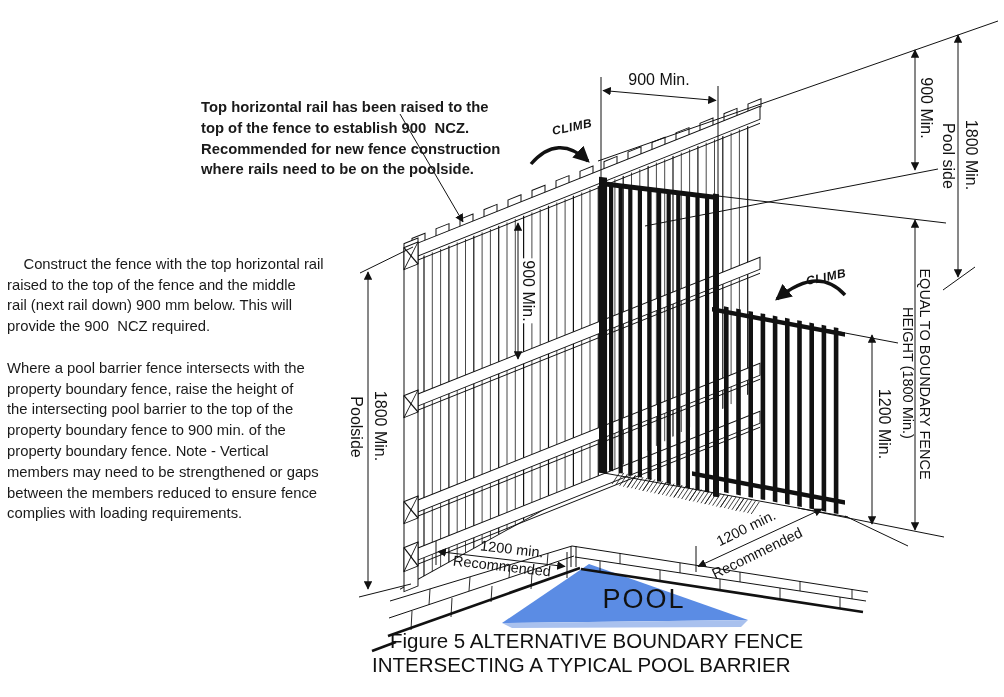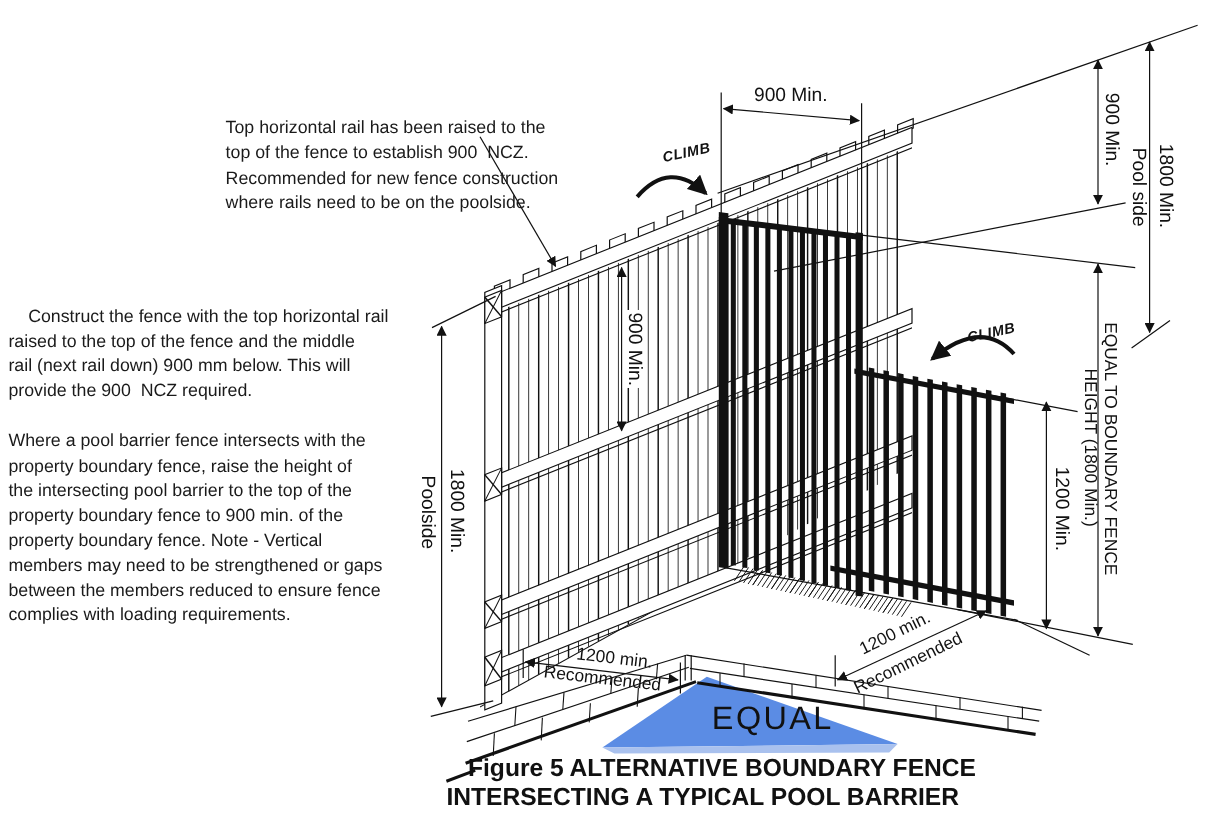--- a/index.html
+++ b/index.html
@@ -7,21 +7,21 @@
          font-family:"Liberation Sans", sans-serif;color:#111;}
   svg{position:absolute;left:0;top:0;}
   .note{position:absolute;white-space:pre-wrap;font-size:14.8px;line-height:20.8px;color:#1a1a1a;}
   .note b{display:block;font-weight:bold;}
   .lbl{position:absolute;transform:translate(-50%,-50%);font-size:16px;white-space:nowrap;color:#111;}
   .rot{transform:translate(-50%,-50%) rotate(90deg);}
   .sm{font-size:14.5px;}
   .climb{position:absolute;transform:translate(-50%,-50%) rotate(-12deg);
          font-size:12px;font-weight:bold;font-style:italic;letter-spacing:.5px;}
   .pool-word{position:absolute;transform:translate(-50%,-50%);font-size:27px;letter-spacing:2px;color:#111;}
-  .cap{position:absolute;font-size:20.5px;color:#111;white-space:nowrap;font-weight:bold;}
+  .cap{position:absolute;font-size:20.5px;color:#111;white-space:nowrap;}
   .whitebg{background:#fff;padding:0 2px;}
 </style>
 </head>
 <body>
 
 <div class="stage">
 
 <svg width="1004" height="697" viewBox="0 0 1004 697">
   <defs>
     <marker id="arr" viewBox="0 0 10 10" refX="9.2" refY="5" markerWidth="8.5" markerHeight="8.5" orient="auto-start-reverse">
@@ -288,21 +288,21 @@
 
 <span>Where a pool barrier fence intersects with the
 property boundary fence, raise the height of
 the intersecting pool barrier to the top of the
 property boundary fence to 900 min. of the
 property boundary fence. Note - Vertical
 members may need to be strengthened or gaps
 between the members reduced to ensure fence
 complies with loading requirements.</span></div>
 
-  <div class="note" style="left:188px;top:97px;width:300px;">Top horizontal rail has been raised to the
+  <div class="note" style="left:201px;top:97px;width:300px;font-weight:bold;">Top horizontal rail has been raised to the
 top of the fence to establish 900  NCZ.
 Recommended for new fence construction
 where rails need to be on the poolside.</div>
 
   <div class="lbl" style="left:659px;top:80px;">900 Min.</div>
   <div class="lbl rot whitebg" style="left:528px;top:291px;">900 Min.</div>
   <div class="lbl rot" style="left:380px;top:426px;">1800 Min.</div>
   <div class="lbl rot" style="left:356px;top:427px;">Poolside</div>
   <div class="lbl rot" style="left:926px;top:108px;">900 Min.</div>
   <div class="lbl rot" style="left:948px;top:156px;">Pool side</div>
@@ -312,17 +312,17 @@
   <div class="lbl rot" style="left:884px;top:424px;">1200 Min.</div>
 
   <div class="lbl sm" style="left:512px;top:549px;transform:translate(-50%,-50%) rotate(6.5deg);">1200 min.</div>
   <div class="lbl sm" style="left:502px;top:566px;transform:translate(-50%,-50%) rotate(6.5deg);">Recommended</div>
   <div class="lbl sm" style="left:746px;top:528px;transform:translate(-50%,-50%) rotate(-26deg);">1200 min.</div>
   <div class="lbl sm" style="left:757px;top:553px;transform:translate(-50%,-50%) rotate(-26deg);">Recommended</div>
 
   <div class="climb" style="left:572px;top:127px;">CLIMB</div>
   <div class="climb" style="left:826px;top:277px;">CLIMB</div>
 
-  <div class="pool-word" style="left:644px;top:599px;">EQUAL</div>
+  <div class="pool-word" style="left:644px;top:599px;">POOL</div>
 
   <div class="cap" style="left:390px;top:629px;">Figure 5  ALTERNATIVE BOUNDARY FENCE</div>
   <div class="cap" style="left:372px;top:653px;text-align:center;">INTERSECTING A TYPICAL POOL BARRIER</div>
 </div>
 
 </body></html>

